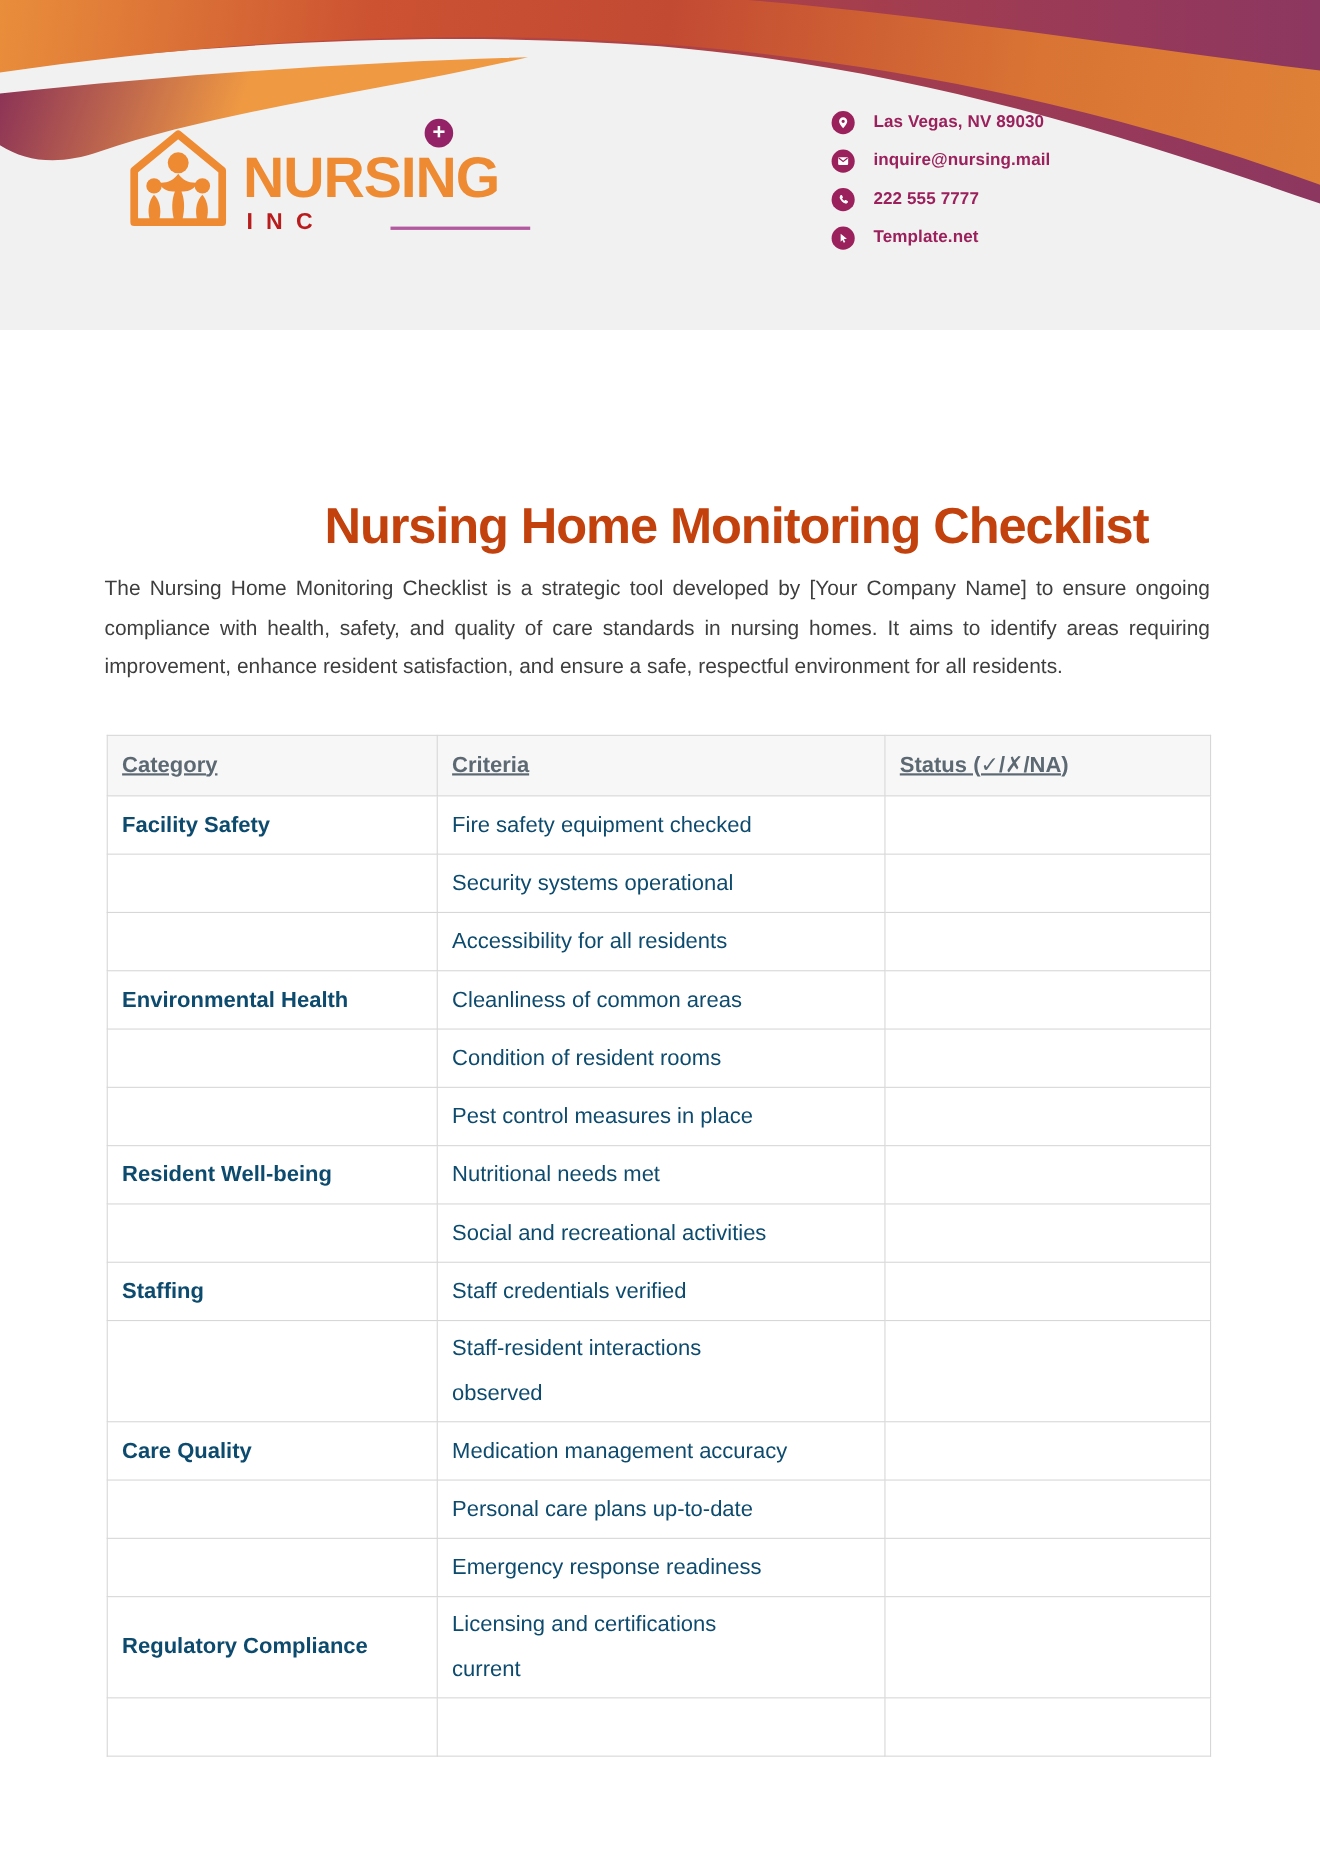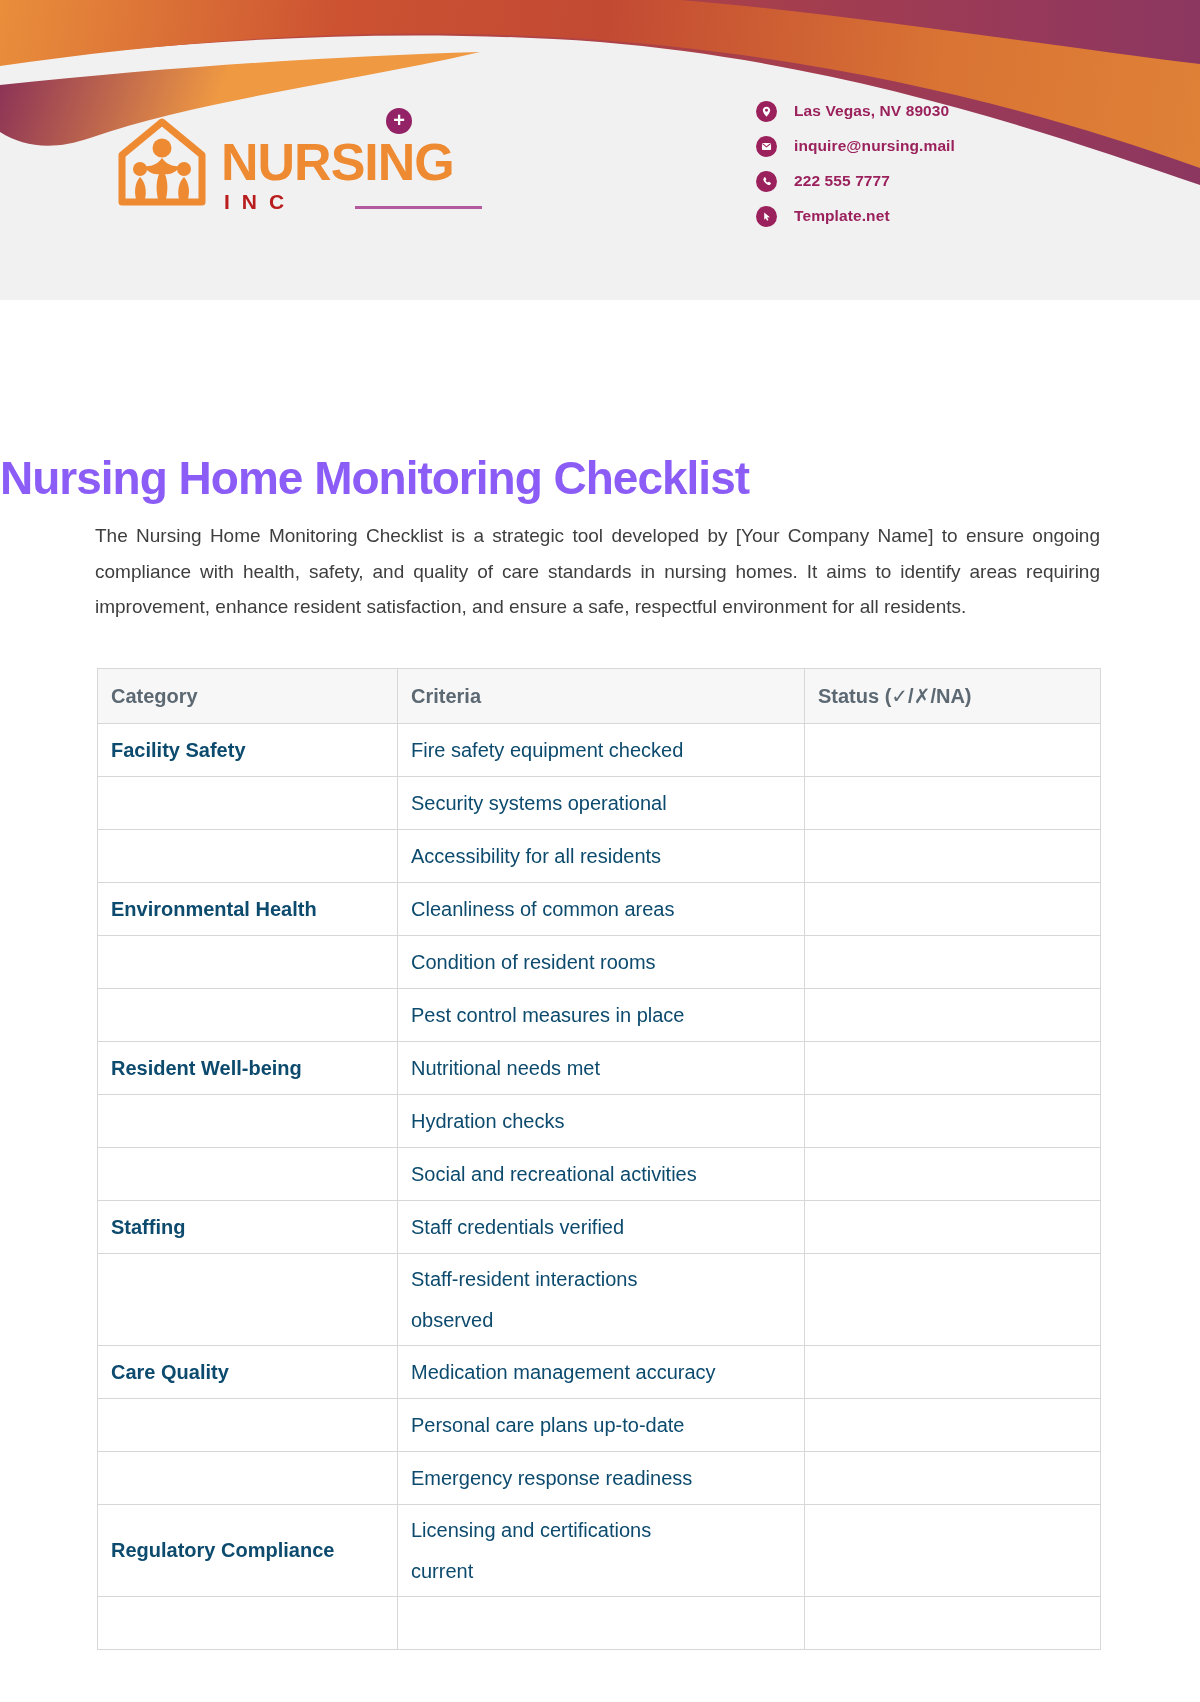--- a/index.html
+++ b/index.html
@@ -27,41 +27,41 @@
   .logo-rule{position:absolute;left:355px;top:206px;width:127px;height:3px;background:#B2599F;}
   .contact{position:absolute;left:756px;top:99px;}
   .contact-row{display:flex;align-items:center;height:24px;margin-bottom:11px;}
   .contact-icon{
     width:21px;height:21px;border-radius:50%;background:#9A215C;flex:0 0 21px;
     display:flex;align-items:center;justify-content:center;
   }
   .contact-text{margin-left:17px;font-size:15.5px;font-weight:600;color:#9A215C;letter-spacing:.1px;}
   
   .doc-title{
-    position:absolute;left:0;top:420px;width:1044px;text-align:left;
-    font-size:46px;font-weight:800;letter-spacing:-1px;color:#8b5cf6;
+    position:absolute;left:0;top:420px;width:1044px;text-align:right;
+    font-size:46px;font-weight:800;letter-spacing:-1px;color:#c2410c;
   }
   .doc-intro{
     position:absolute;left:95px;top:499px;width:1005px;
     font-size:19px;line-height:35.6px;color:#3E3E3E;text-align:justify;
   }
   
   .check-table{
     position:absolute;left:97px;top:668px;width:1003px;
     border-collapse:collapse;table-layout:fixed;
   }
   .check-table col.c1{width:300px;}
   .check-table col.c2{width:407px;}
   .check-table col.c3{width:296px;}
   .check-table th,.check-table td{
     border:1px solid #D7D7D7;padding:0 12px 0 13px;vertical-align:middle;
     font-size:20px;line-height:41px;
   }
   .check-table th{
-    height:54px;text-align:left;font-weight:700;color:#5C6973;background:#F7F7F7;
+    height:54px;text-align:left;font-weight:700;color:#5C6973;background:#F7F7F7;text-decoration:underline;
   }
   .check-table td{height:52px;background:#ffffff;}
   .check-table tr.tall td{height:91px;}
   td.cat{font-weight:700;color:#0c4a6e;}
   td.crit{color:#0c4a6e;white-space:pre-line;}
 </style>
 </head>
 <body>
 
 <div class="header-bg"></div>
@@ -191,25 +191,20 @@
         <td class="crit">Pest control measures in place</td>
         <td></td>
       </tr>
       <tr>
         <td class="cat">Resident Well-being</td>
         <td class="crit">Nutritional needs met</td>
         <td></td>
       </tr>
       <tr>
         <td class="cat"></td>
-        <td class="crit">Hydration checks</td>
-        <td></td>
-      </tr>
-      <tr>
-        <td class="cat"></td>
         <td class="crit">Social and recreational activities</td>
         <td></td>
       </tr>
       <tr>
         <td class="cat">Staffing</td>
         <td class="crit">Staff credentials verified</td>
         <td></td>
       </tr>
       <tr class="tall">
         <td class="cat"></td>

